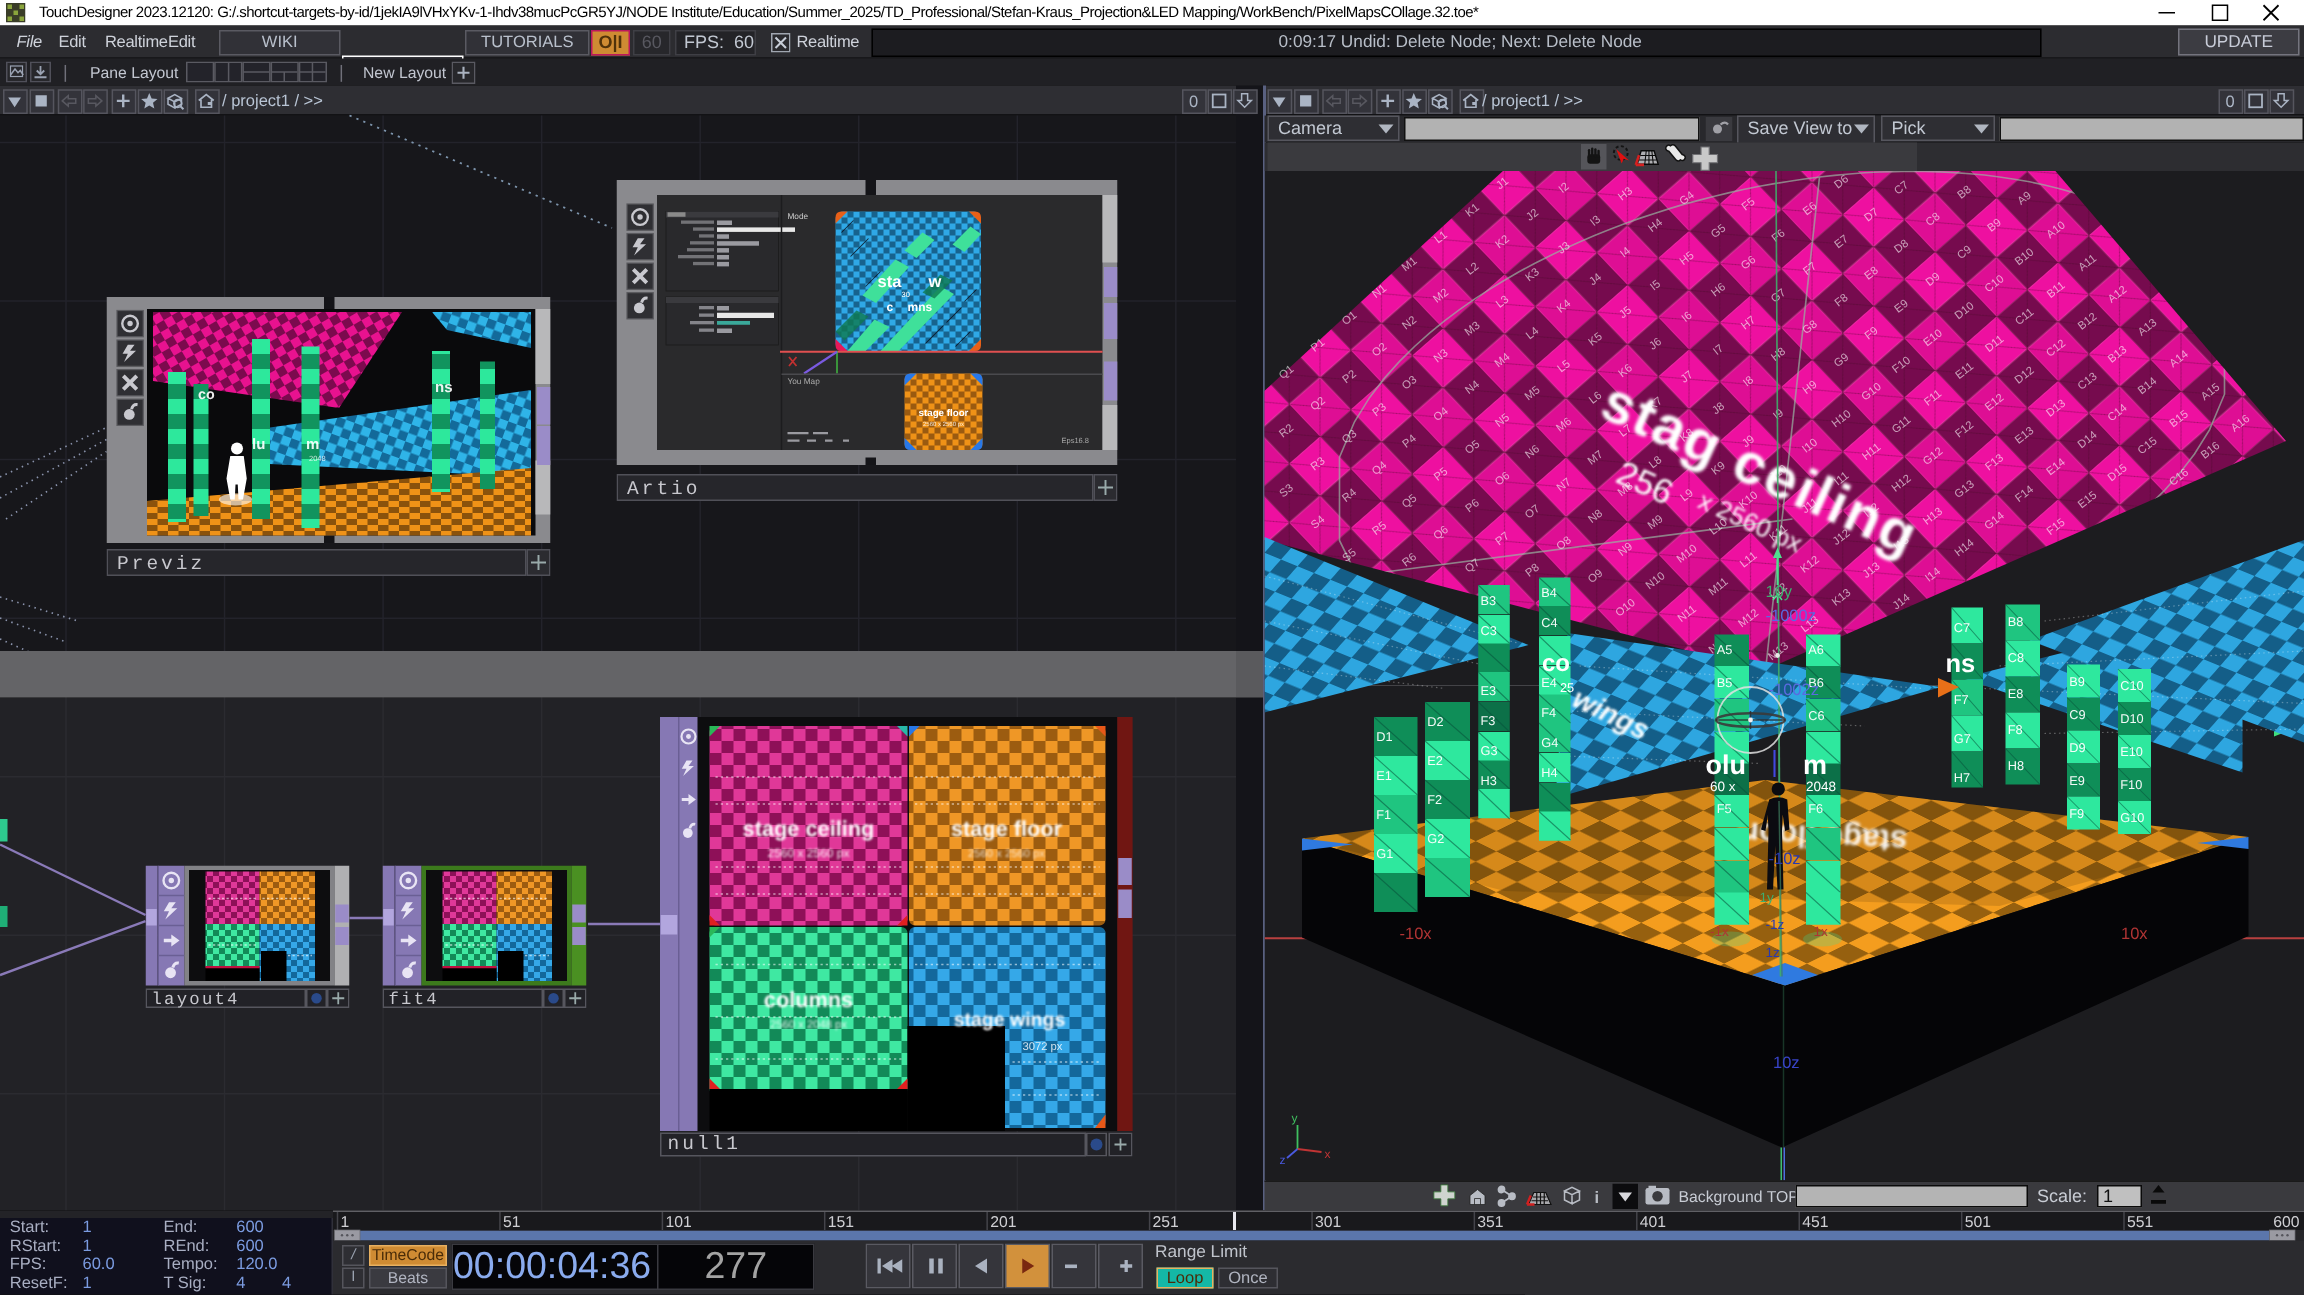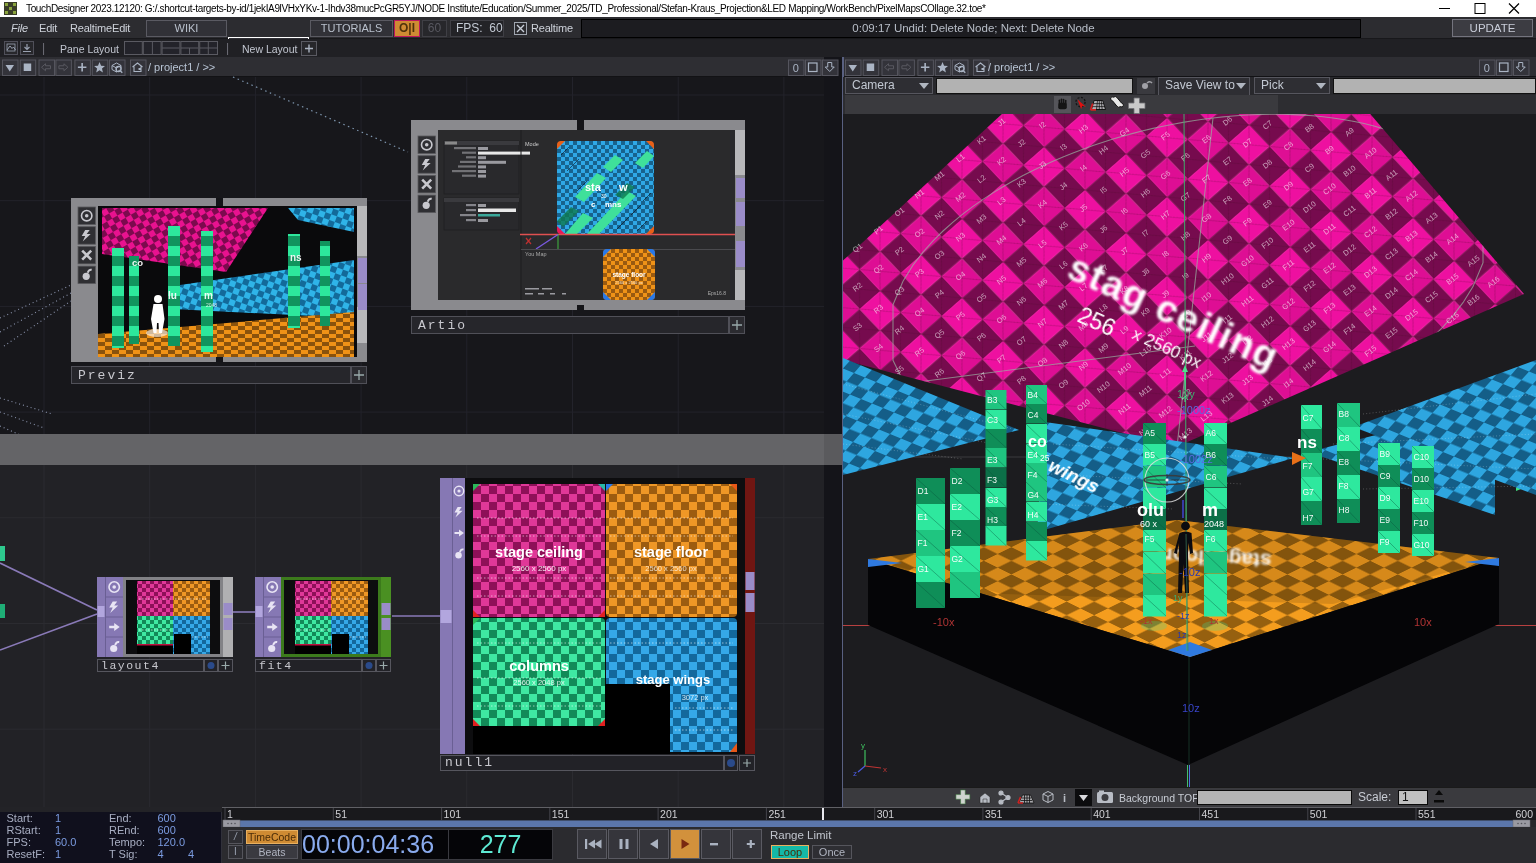--- a/index.html
+++ b/index.html
@@ -1191,21 +1191,21 @@
     <text x="55" y="46.400000000000006" fill="#7b9be0">1</text>
     <text x="109" y="46.400000000000006" fill="#a8aec2">T Sig:</text>
     <text x="157.5" y="46.400000000000006" fill="#7b9be0">4</text>
     <text x="188" y="46.4" fill="#7b9be0">4</text>
   </svg>
 <div class="abs" style="left:228px;top:830px;width:15px;height:14px;background:#2e2e33;border:1px solid #55555c;color:#9aa2b0;font-size:10px;text-align:center;line-height:12px;font-style:italic;">/</div>
 <div class="abs" style="left:228px;top:845px;width:15px;height:14px;background:#2e2e33;border:1px solid #55555c;color:#9aa2b0;font-size:10px;text-align:center;line-height:12px;">I</div>
 <div class="abs" style="left:246px;top:830px;width:52px;height:14px;background:#cf8b33;border:1px solid #e8b060;color:#4a2c08;font-size:10.5px;text-align:center;line-height:12px;">TimeCode</div>
 <div class="abs" style="left:246px;top:845px;width:52px;height:14px;background:#3a3a40;border:1px solid #55555c;color:#b0b4c0;font-size:10.5px;text-align:center;line-height:12px;">Beats</div>
 <div class="abs" style="left:301px;top:829px;width:158px;height:31px;background:#050508;border:1px solid #3a3a40;color:#8aabee;font-size:25px;text-align:left;line-height:29px;">00:00:04:36</div>
-<div class="abs" style="left:448px;top:829px;width:105px;height:31px;background:#050508;border:1px solid #3a3a40;color:#5eead4;font-size:25px;text-align:center;line-height:29px;">277</div>
+<div class="abs" style="left:438px;top:829px;width:105px;height:31px;background:#050508;border:1px solid #3a3a40;color:#a3a3a3;font-size:25px;text-align:center;line-height:29px;">277</div>
 <svg class="abs" style="left:577px;top:829px" width="190" height="30">
     <rect x="0.5" y="0.5" width="29" height="29" fill="#35353b" stroke="#5a5a62"></rect>
     <rect x="8" y="10" width="2.2" height="10" fill="#aab2c0"></rect>
     <path d="M11 15 l7 -4.5 v9 z M17.5 15 l7 -4.5 v9 z" fill="#aab2c0"></path>
     <rect x="31.5" y="0.5" width="29" height="29" fill="#35353b" stroke="#5a5a62"></rect>
     <rect x="42.5" y="10" width="3" height="10" fill="#aab2c0"></rect>
     <rect x="48.5" y="10" width="3" height="10" fill="#aab2c0"></rect>
     <rect x="62.5" y="0.5" width="29" height="29" fill="#35353b" stroke="#5a5a62"></rect>
     <path d="M81 10 l-8 5 8 5 z" fill="#aab2c0"></path>
     <rect x="93.5" y="0.5" width="29" height="29" fill="#d2913c" stroke="#5a5a62"></rect>

